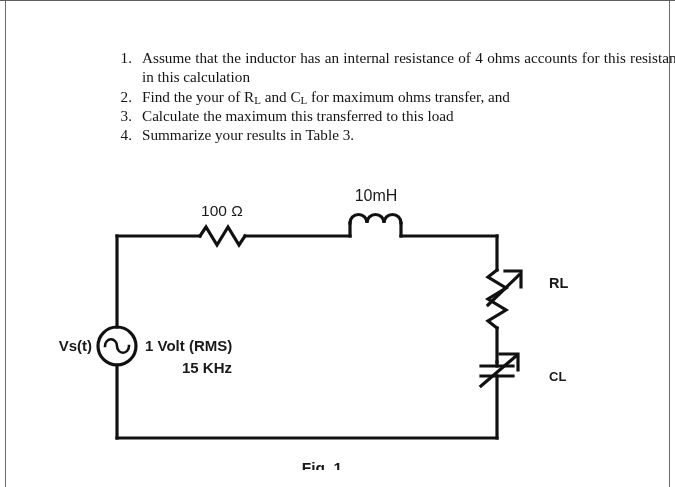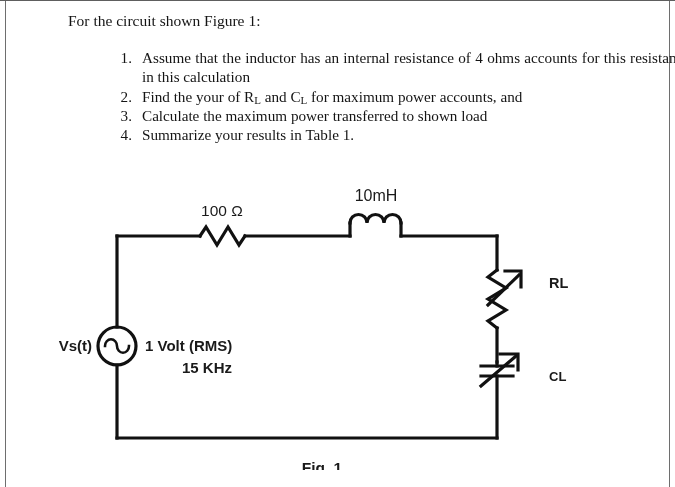--- a/index.html
+++ b/index.html
@@ -105,38 +105,37 @@
 </style>
 </head>
 <body>
 
 <div class="page">
 
   <div class="page-border-left"></div>
   <div class="page-border-right"></div>
   <div class="page-border-top"></div>
 
-  <div class="prompt">For the circuit shown Figure 1:</div>
 
   <ol class="task-list">
     <li class="task-item justify">
       <span class="task-num">1.</span>
       <span class="task-text">Assume that the inductor has an internal resistance of 4 ohms accounts for this resistance in this calculation</span>
     </li>
     <li class="task-item">
       <span class="task-num">2.</span>
-      <span class="task-text"><span>Find the your of R</span><sub>L</sub><span> and C</span><sub>L</sub><span> for maximum power accounts, and</span></span>
+      <span class="task-text"><span>Find the your of R</span><sub>L</sub><span> and C</span><sub>L</sub><span> for maximum ohms transfer, and</span></span>
     </li>
     <li class="task-item">
       <span class="task-num">3.</span>
-      <span class="task-text">Calculate the maximum power transferred to shown load</span>
+      <span class="task-text">Calculate the maximum this transferred to this load</span>
     </li>
     <li class="task-item">
       <span class="task-num">4.</span>
-      <span class="task-text">Summarize your results in Table 1.</span>
+      <span class="task-text">Summarize your results in Table 3.</span>
     </li>
   </ol>
 
   <div class="circuit">
     <svg width="675" height="300" viewBox="0 0 675 300" xmlns="http://www.w3.org/2000/svg">
       <g fill="none" stroke="#111111" stroke-width="3.2" stroke-linecap="square" stroke-linejoin="miter">
 
         <path d="M117,66 L200,66"></path>
 
         <path d="M200,66 L206,57 L217,75 L228,57 L239,75 L245,66"></path>

